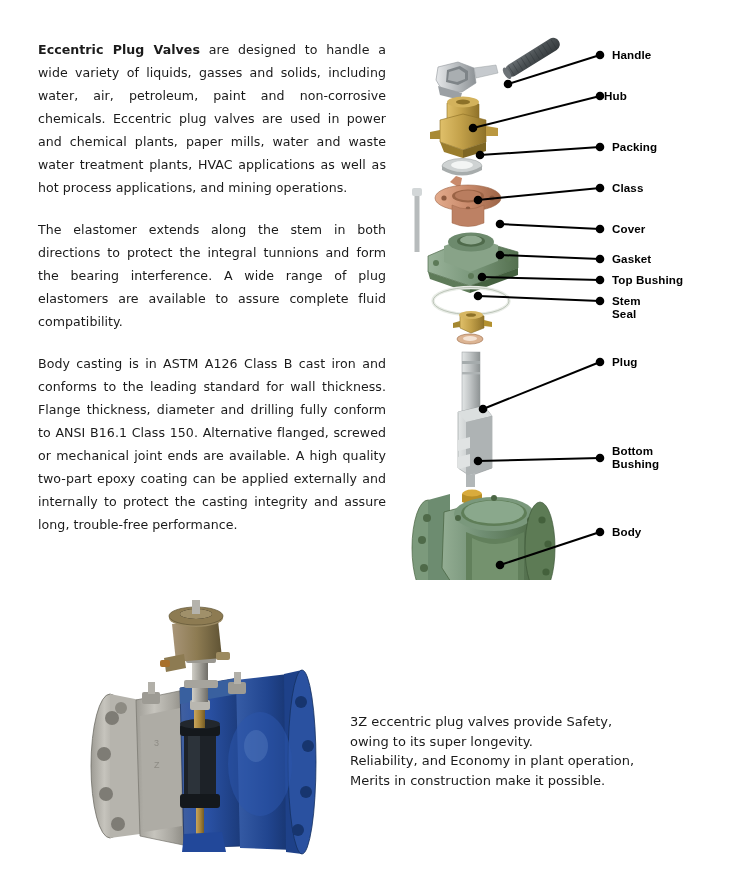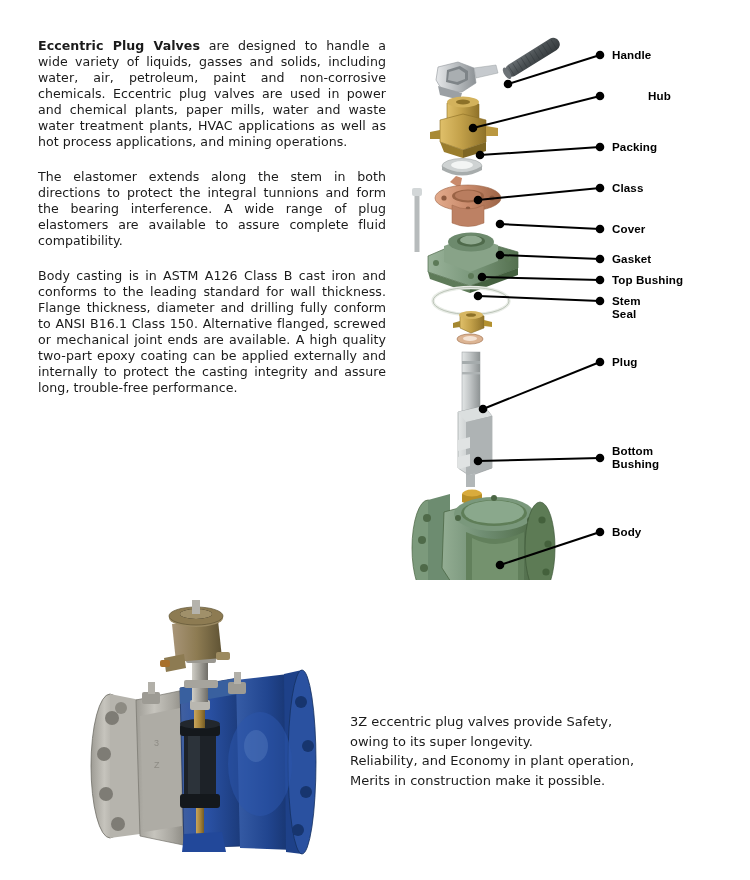--- a/index.html
+++ b/index.html
@@ -20,21 +20,21 @@
   
   #text-column {
     position: absolute;
     left: 38px;
     top: 38px;
     width: 348px;
   }
   .body-paragraph {
     font-family: "DejaVu Sans", sans-serif;
     font-size: 12.6px;
-    line-height: 16px;
+    line-height: 23px;
     text-align: justify;
     color: #1b1b1b;
     margin: 0 0 19px 0;
     letter-spacing: 0.05px;
   }
   .body-paragraph b {
     font-weight: 700;
   }
 
   
@@ -307,21 +307,21 @@
     <line x1="478" y1="461" x2="600" y2="458"></line> 
       <circle cx="478" cy="461" r="3.3"></circle>
       <circle cx="600" cy="458" r="3.3"></circle>
     <line x1="500" y1="565" x2="600" y2="532"></line> 
       <circle cx="500" cy="565" r="3.3"></circle>
       <circle cx="600" cy="532" r="3.3"></circle>
   </g>
 </svg>
 
 <div class="callout-label" style="left:612px;top:48px">Handle</div>
-<div class="callout-label" style="left:648px;top:89px">Hub</div>
+<div class="callout-label" style="left:604px;top:89px">Hub</div>
 <div class="callout-label" style="left:612px;top:140px">Packing</div>
 <div class="callout-label" style="left:612px;top:181px">Class</div>
 <div class="callout-label" style="left:612px;top:222px">Cover</div>
 <div class="callout-label" style="left:612px;top:252px">Gasket</div>
 <div class="callout-label" style="left:612px;top:273px">Top Bushing</div>
 <div class="callout-label" style="left:612px;top:294px">Stem
 Seal</div>
 <div class="callout-label" style="left:612px;top:355px">Plug</div>
 <div class="callout-label" style="left:612px;top:444px">Bottom
 Bushing</div>

